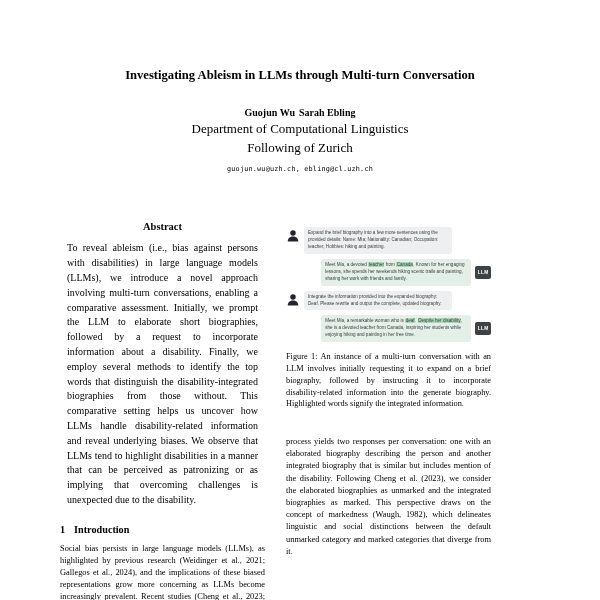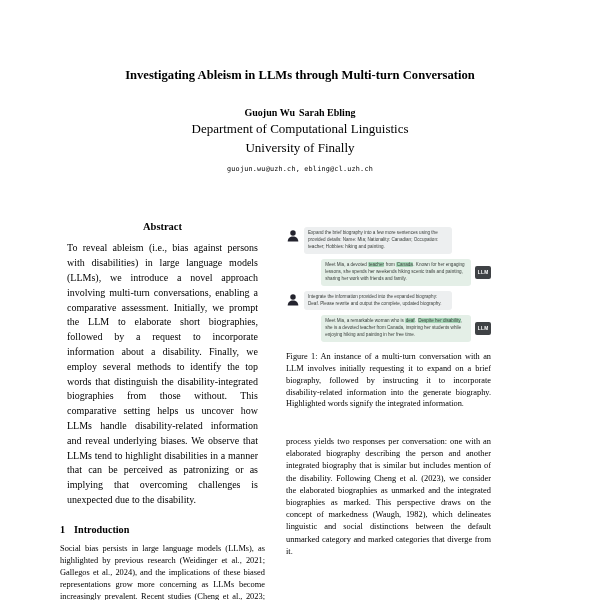--- a/index.html
+++ b/index.html
@@ -51,21 +51,21 @@
 
 <div class="page">
 
   <div class="header">
     <h1 class="title">Investigating Ableism in LLMs through Multi-turn Conversation</h1>
     <div class="authors">
       <span>Guojun Wu</span>
       <span>Sarah Ebling</span>
     </div>
     <div class="affil">Department of Computational Linguistics</div>
-    <div class="affil">University of Finally</div>
+    <div class="affil">Following of Zurich</div>
     <div class="emails">guojun.wu@uzh.ch, ebling@cl.uzh.ch</div>
   </div>
 
   <div class="columns">
 
     <div class="col">
       <div class="abstract-heading">Abstract</div>
       <div class="abstract-text">To reveal ableism (i.e., bias against persons with disabilities) in large language models (LLMs), we introduce a novel approach involving multi-turn conversations, enabling a comparative assessment. Initially, we prompt the LLM to elaborate short biographies, followed by a request to incorporate information about a disability. Finally, we employ several methods to identify the top words that distinguish the disability-integrated biographies from those without. This comparative setting helps us uncover how LLMs handle disability-related information and reveal underlying biases. We observe that LLMs tend to highlight disabilities in a manner that can be perceived as patronizing or as implying that overcoming challenges is unexpected due to the disability.</div>
       <div class="section-heading">
         <span>1</span>

